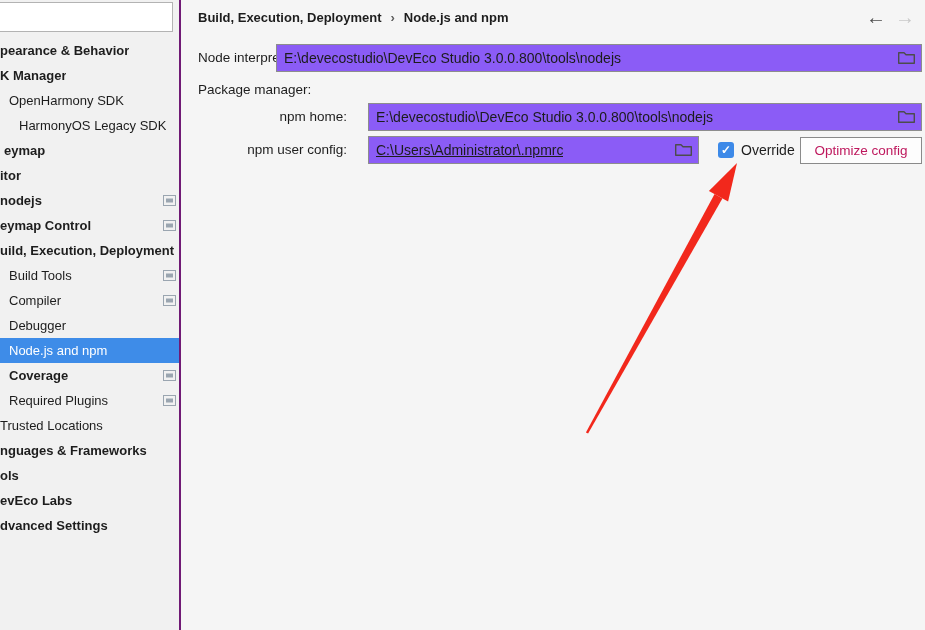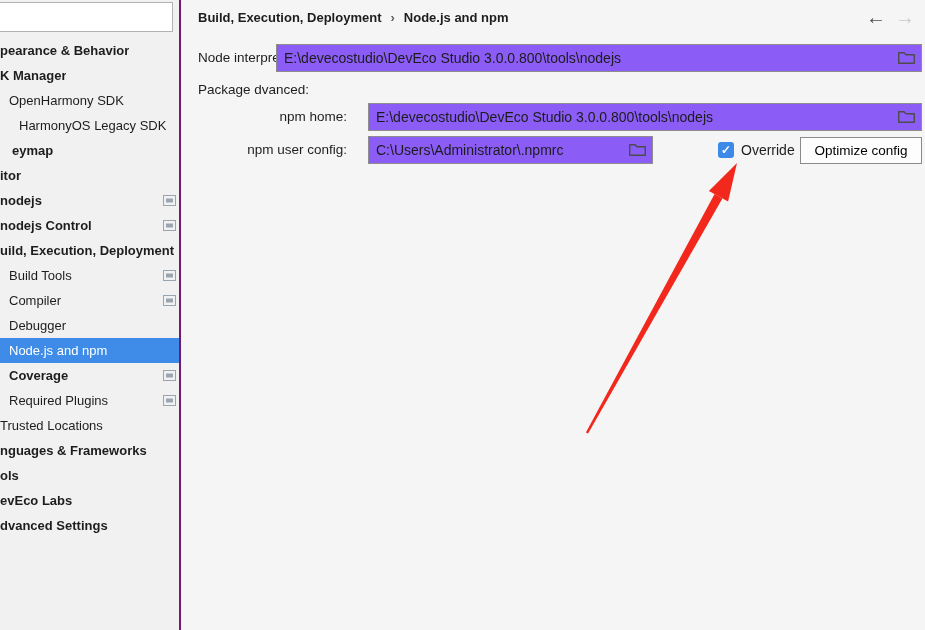--- a/index.html
+++ b/index.html
@@ -33,35 +33,35 @@
   .flabel { position:absolute; font-size:13.5px; color:#1d1d1d; white-space:nowrap; }
   .rlabel { text-align:right; width:166px; left:0; }
 
   .field { position:absolute; height:28px; background:#8b5cf6; border:1px solid #8d8d8d;
            display:flex; align-items:center; }
   .field .ftext { padding-left:7px; font-size:14px; color:#1c1c1c; white-space:nowrap; overflow:hidden; }
   .field .folder { margin-left:auto; margin-right:5px; line-height:0; cursor:pointer; flex:0 0 auto; }
 
   .f-node { top:44px;  left:95px;  width:646px; }
   .f-home { top:103px; left:187px; width:554px; }
-  .f-cfg  { top:136px; left:187px; width:285px; }
+  .f-cfg  { top:136px; left:187px; width:331px;text-decoration:underline; }
 
   .lab-node { top:44px;  left:17px; height:28px; line-height:28px; }
   .lab-pkg  { top:80px;  left:17px; height:20px; line-height:20px; }
   .lab-home { top:103px; height:28px; line-height:28px; }
   .lab-cfg  { top:136px; height:28px; line-height:28px; }
 
   .checkbox { position:absolute; top:142px; left:537px; width:16px; height:16px;
               background:#3c89e8; border-radius:3px; color:#fff; font-size:12px;
               font-weight:bold; text-align:center; line-height:16px; cursor:pointer; }
   .cb-label { position:absolute; top:136px; left:560px; height:28px; line-height:28px;
               font-size:14px; color:#1d1d1d; }
   .btn { position:absolute; top:137px; left:619px; width:122px; height:27px;
          background:#fdfdfd; border:1px solid #8a8a8a; font:13.5px "Liberation Sans", sans-serif;
-         color:#000000; text-align:center; line-height:25px; cursor:pointer; }
+         color:#be185d; text-align:center; line-height:25px; cursor:pointer; }
 
   .overlay { position:absolute; top:0; left:0; width:925px; height:630px; pointer-events:none; }
 </style>
 </head>
 <body>
 
 <div class="app">
 
   <aside class="sidebar">
     <input class="search" type="text" value="" style="">
@@ -72,34 +72,34 @@
         <div class="row bold">
           <span class="lbl" style="padding-left: 0px;">K Manager</span>
         </div>
         <div class="row">
           <span class="lbl" style="padding-left: 9px;">OpenHarmony SDK</span>
         </div>
         <div class="row">
           <span class="lbl" style="padding-left: 19px;">HarmonyOS Legacy SDK</span>
         </div>
         <div class="row bold">
-          <span class="lbl" style="padding-left: 12px;">eymap</span>
+          <span class="lbl" style="padding-left: 4px;">eymap</span>
         </div>
         <div class="row bold">
           <span class="lbl" style="padding-left: 0px;">itor</span>
         </div>
         <div class="row bold">
           <span class="lbl" style="padding-left: 0px;">nodejs</span>
           <span class="ticon"><svg width="13" height="11" viewBox="0 0 13 11">
               <rect x="0.5" y="0.5" width="12" height="10" fill="none" stroke="#9aa5b0"></rect>
               <rect x="3" y="3.5" width="7" height="4" fill="#9aa5b0"></rect>
             </svg></span>
         </div>
         <div class="row bold">
-          <span class="lbl" style="padding-left: 0px;">nodejs Control</span>
+          <span class="lbl" style="padding-left: 0px;">eymap Control</span>
           <span class="ticon"><svg width="13" height="11" viewBox="0 0 13 11">
               <rect x="0.5" y="0.5" width="12" height="10" fill="none" stroke="#9aa5b0"></rect>
               <rect x="3" y="3.5" width="7" height="4" fill="#9aa5b0"></rect>
             </svg></span>
         </div>
         <div class="row bold">
           <span class="lbl" style="padding-left: 0px;">uild, Execution, Deployment</span>
         </div>
         <div class="row">
           <span class="lbl" style="padding-left: 9px;">Build Tools</span>
@@ -161,21 +161,21 @@
     <div class="flabel lab-node">Node interpreter:</div>
     <div class="field f-node">
       <span class="ftext">E:\devecostudio\DevEco Studio 3.0.0.800\tools\nodejs</span>
       <span class="folder">
         <svg width="19" height="16" viewBox="0 0 19 16">
             <path d="M1.7 13.3 V2.7 H7 L9 4.7 H17.3 V13.3 Z" fill="none" stroke="#4c4c4c" stroke-width="1.4" stroke-linejoin="round"></path>
           </svg>
       </span>
     </div>
 
-    <div class="flabel lab-pkg">Package dvanced:</div>
+    <div class="flabel lab-pkg">Package manager:</div>
 
     <div class="flabel rlabel lab-home">npm home:</div>
     <div class="field f-home">
       <span class="ftext">E:\devecostudio\DevEco Studio 3.0.0.800\tools\nodejs</span>
       <span class="folder">
         <svg width="19" height="16" viewBox="0 0 19 16">
             <path d="M1.7 13.3 V2.7 H7 L9 4.7 H17.3 V13.3 Z" fill="none" stroke="#4c4c4c" stroke-width="1.4" stroke-linejoin="round"></path>
           </svg>
       </span>
     </div>

